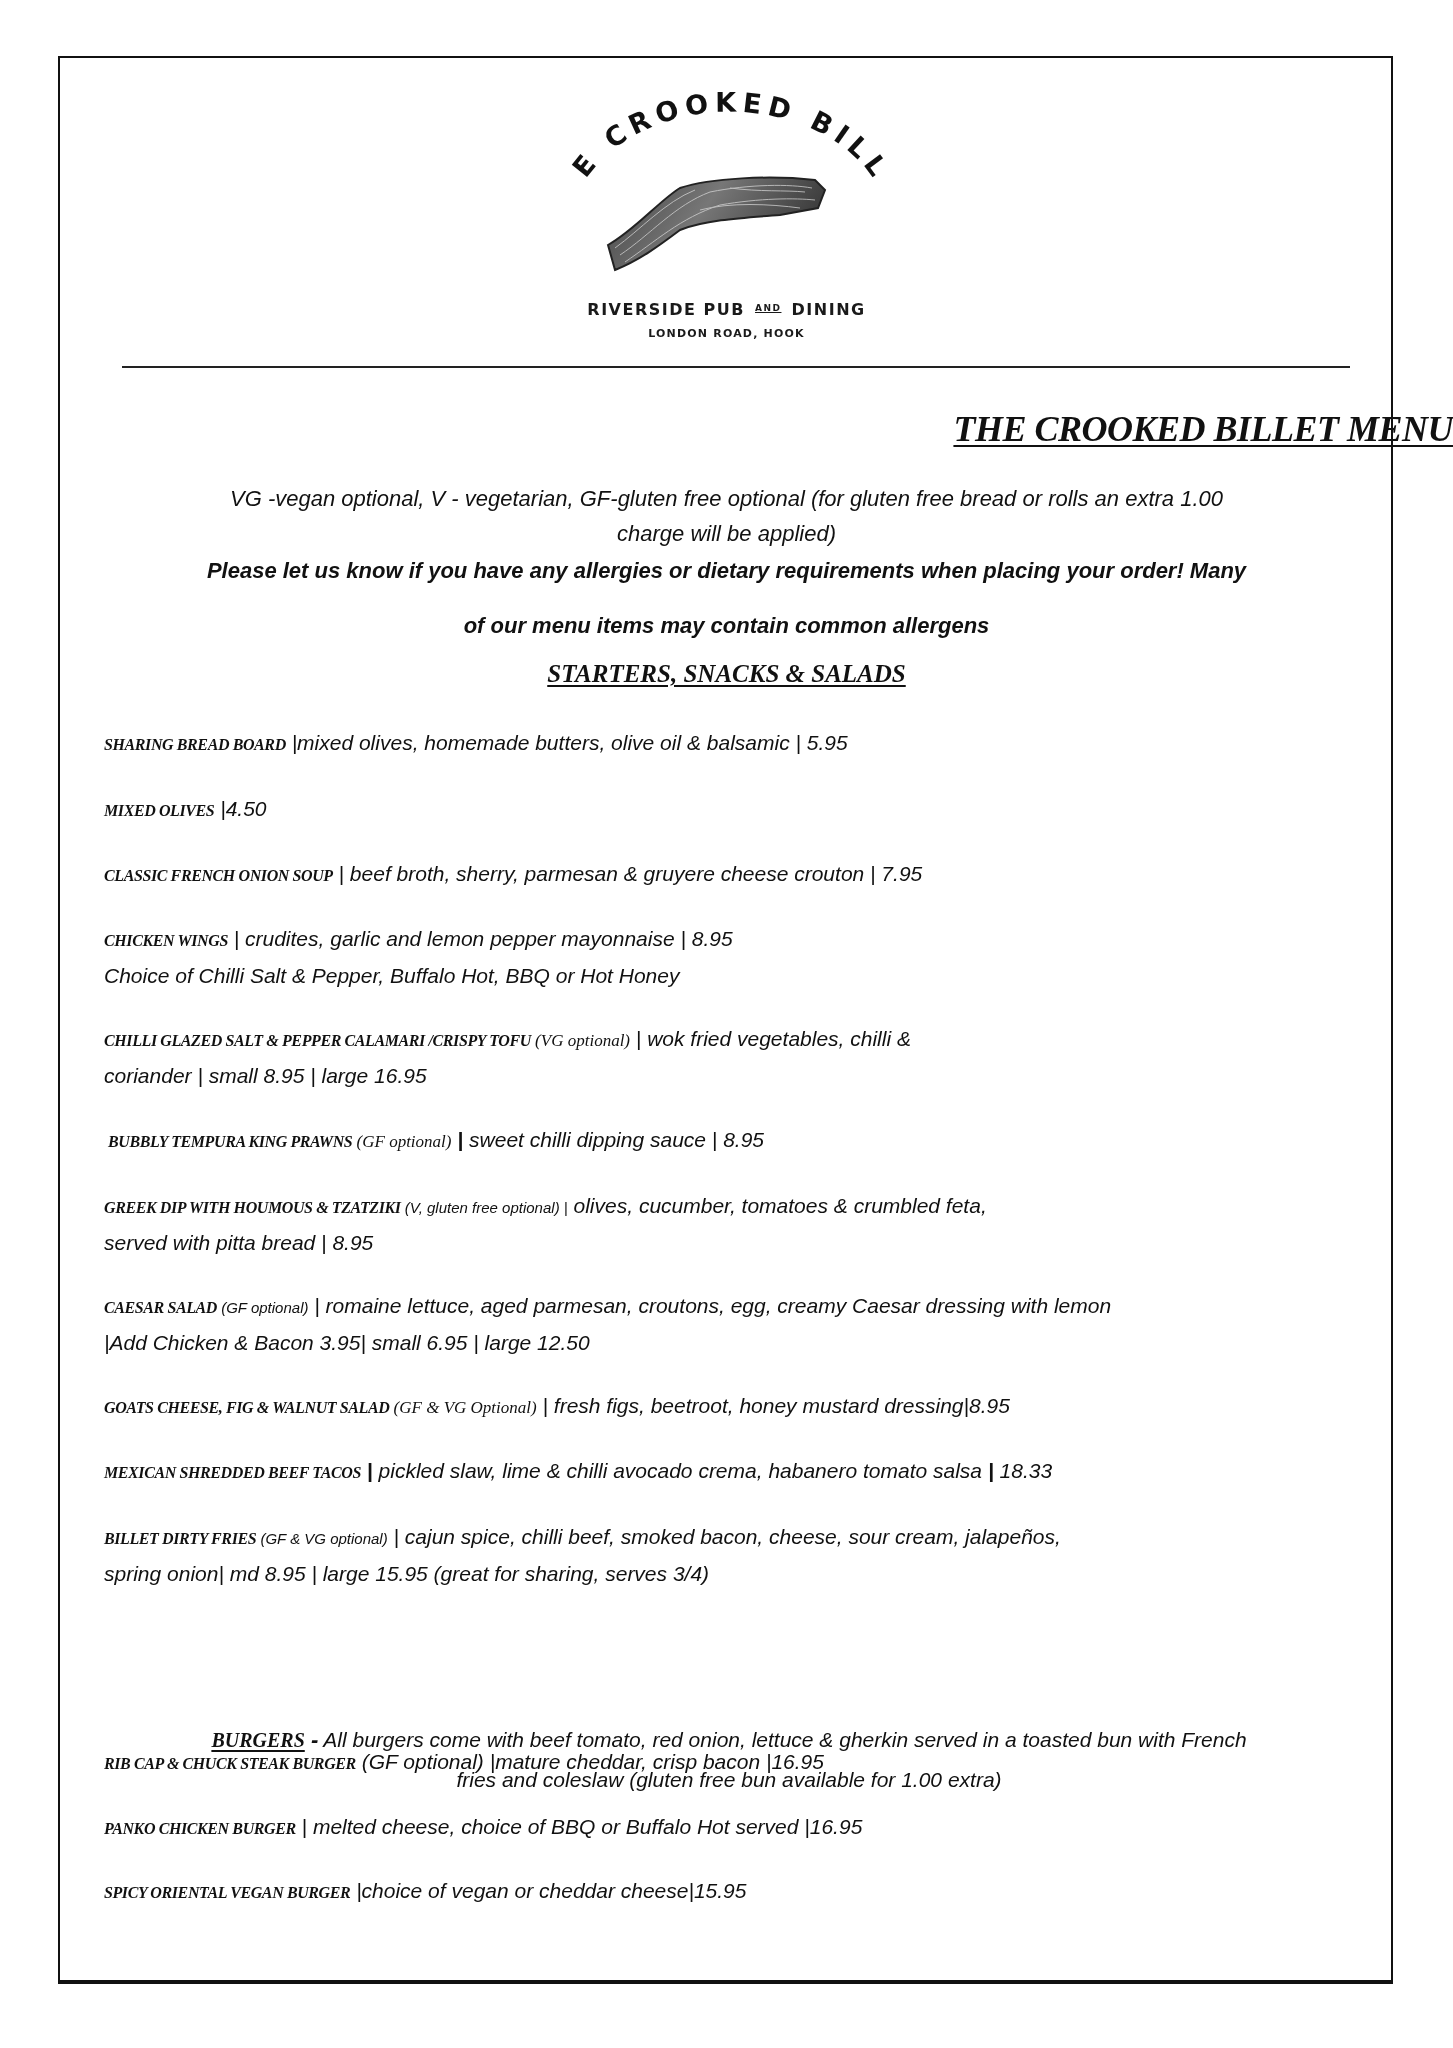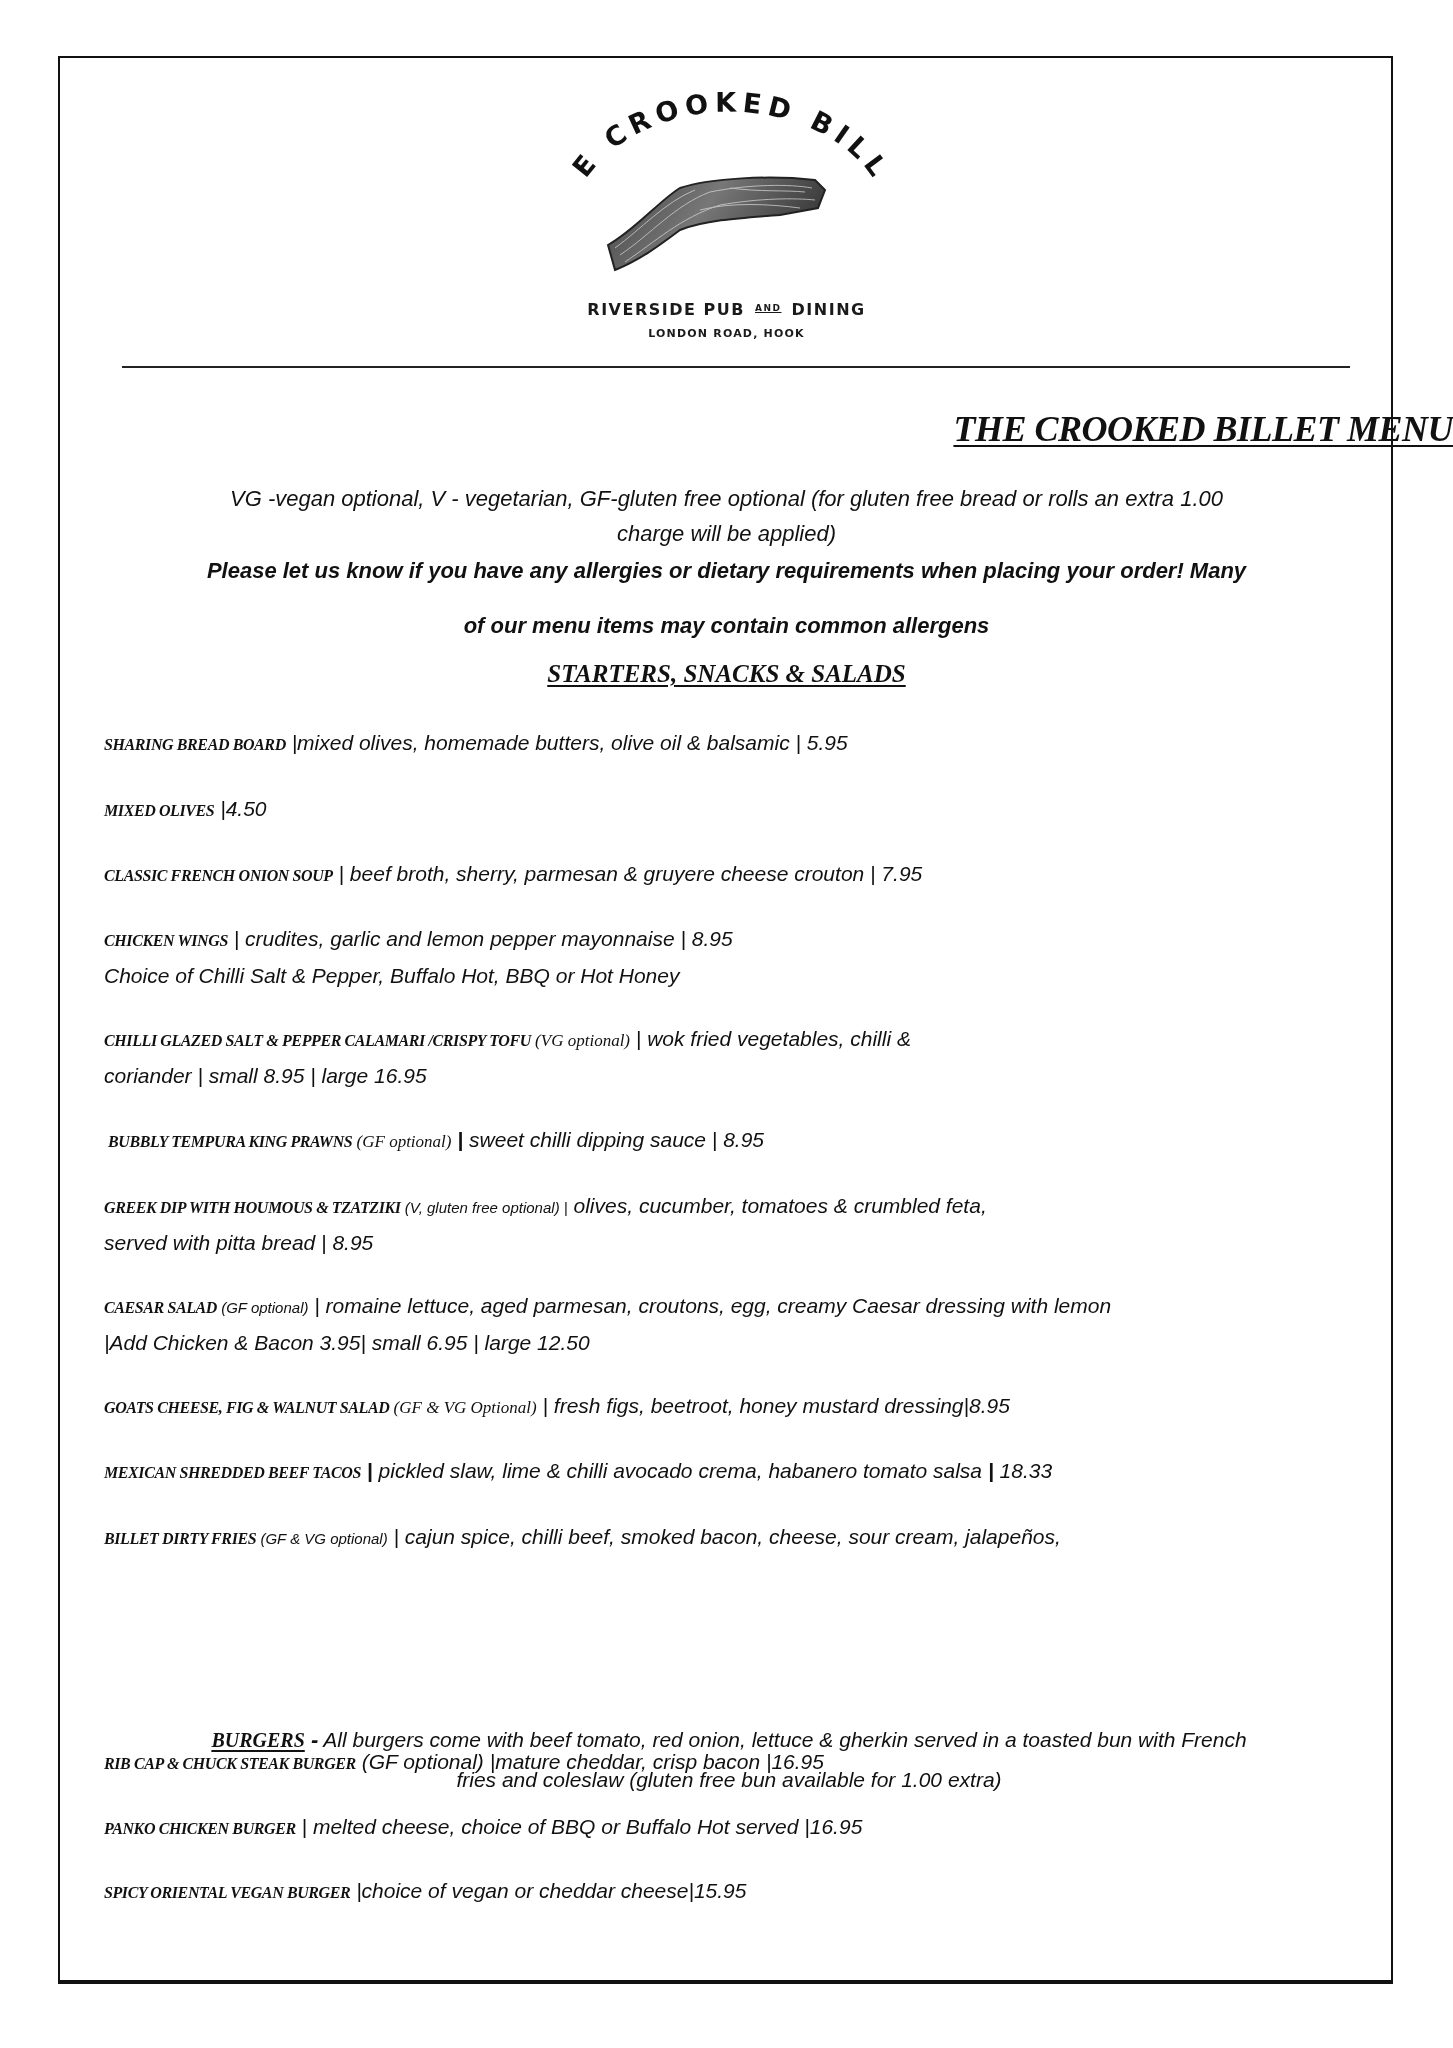--- a/index.html
+++ b/index.html
@@ -140,20 +140,21 @@
 <div class="item" style="top:1388px;">
   <span class="name">GOATS CHEESE, FIG &amp; WALNUT SALAD</span><span class="note-serif"> (GF &amp; VG Optional)</span><span> | fresh figs, beetroot, honey mustard dressing|8.95</span>
 </div>
 
 <div class="item" style="top:1453px;">
   <span class="name">MEXICAN SHREDDED BEEF TACOS</span><span class="bar-bold"> |</span><span> pickled slaw, lime &amp; chilli avocado crema, habanero tomato salsa</span><span class="bar-bold"> |</span><span> 18.33</span>
 </div>
 
 <div class="item" style="top:1519px;">
   <span class="name">BILLET DIRTY FRIES</span><span class="note-small"> (GF &amp; VG optional)</span><span> | cajun spice, chilli beef, smoked bacon, cheese, sour cream, jalapeños,</span><br>
+  <span>spring onion| md 8.95 | large 15.95 (great for sharing, serves 3/4)</span>
 </div>
 
 <div class="item" style="top:1720px; line-height:40px;text-align:center;">
   <span class="burgers-label">BURGERS</span><span class="burgers-dash"> -</span><span> All burgers come with beef tomato, red onion, lettuce &amp; gherkin served in a toasted bun with French</span><br>
   <span>fries and coleslaw (gluten free bun available for 1.00 extra)</span>
 </div>
 
 <div class="item" style="top:1744px;">
   <span class="name">RIB CAP &amp; CHUCK STEAK BURGER</span><span> (GF optional) |mature cheddar, crisp bacon |16.95</span>
 </div>

